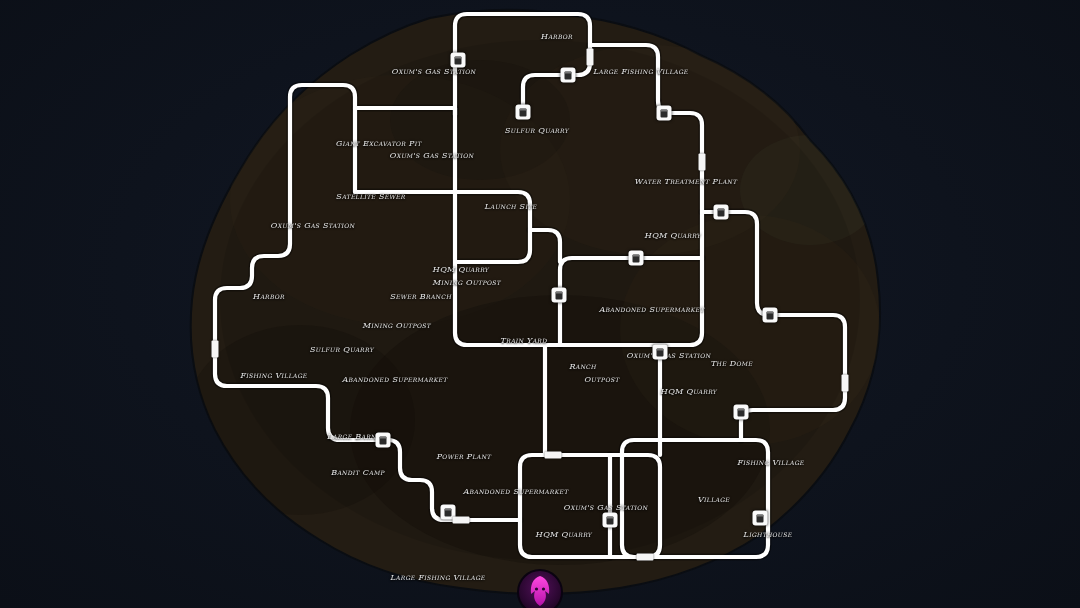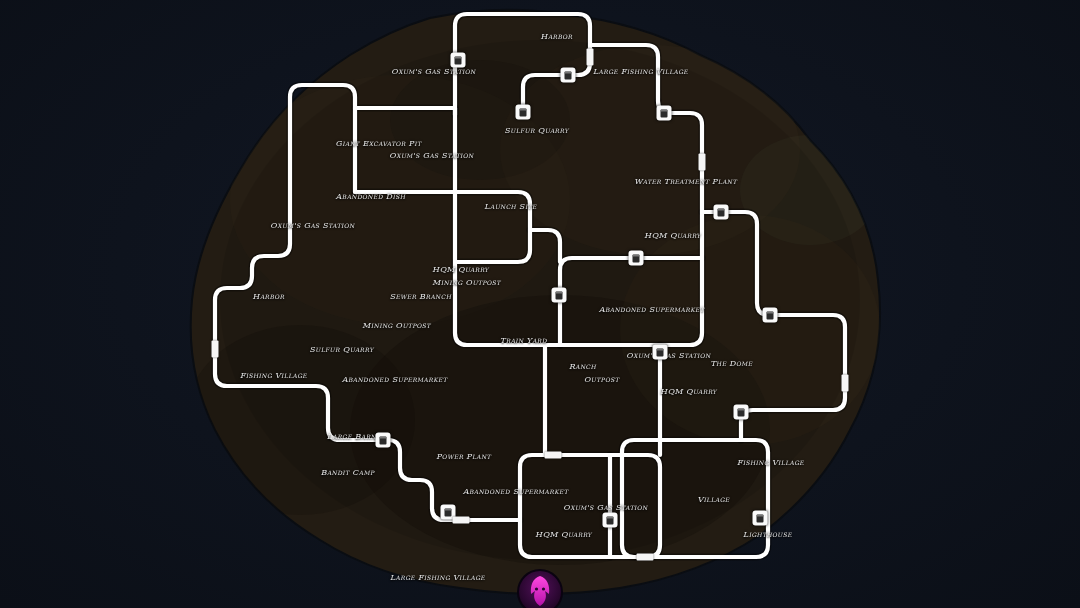--- a/index.html
+++ b/index.html
@@ -108,41 +108,41 @@
   </svg>
 
   <div class="layer" id="labels">
       <div class="mlabel" style="left: 557px; top: 37px;">Harbor</div>
       <div class="mlabel" style="left: 434px; top: 72px;">Oxum's Gas Station</div>
       <div class="mlabel" style="left: 641px; top: 72px;">Large Fishing Village</div>
       <div class="mlabel" style="left: 379px; top: 124px; margin-top: 20px;">Giant Excavator Pit</div>
       <div class="mlabel" style="left: 537px; top: 131px;">Sulfur Quarry</div>
       <div class="mlabel" style="left: 432px; top: 156px;">Oxum's Gas Station</div>
       <div class="mlabel" style="left: 686px; top: 182px;">Water Treatment Plant</div>
-      <div class="mlabel" style="left: 371px; top: 197px;">Abandoned Dish</div>
+      <div class="mlabel" style="left: 371px; top: 197px;">Satellite Sewer</div>
       <div class="mlabel" style="left: 511px; top: 207px;">Launch Site</div>
       <div class="mlabel" style="left: 313px; top: 226px;">Oxum's Gas Station</div>
       <div class="mlabel" style="left: 673px; top: 236px;">HQM Quarry</div>
       <div class="mlabel" style="left: 461px; top: 270px;">HQM Quarry</div>
       <div class="mlabel" style="left: 467px; top: 283px;">Mining Outpost</div>
       <div class="mlabel" style="left: 421px; top: 297px;">Sewer Branch</div>
       <div class="mlabel" style="left: 269px; top: 297px;">Harbor</div>
       <div class="mlabel" style="left: 652px; top: 310px;">Abandoned Supermarket</div>
       <div class="mlabel" style="left: 397px; top: 326px;">Mining Outpost</div>
       <div class="mlabel" style="left: 524px; top: 341px;">Train Yard</div>
       <div class="mlabel" style="left: 342px; top: 350px;">Sulfur Quarry</div>
       <div class="mlabel" style="left: 669px; top: 356px;">Oxum's Gas Station</div>
       <div class="mlabel" style="left: 732px; top: 364px;">The Dome</div>
       <div class="mlabel" style="left: 583px; top: 367px;">Ranch</div>
       <div class="mlabel" style="left: 274px; top: 376px;">Fishing Village</div>
       <div class="mlabel" style="left: 395px; top: 380px;">Abandoned Supermarket</div>
       <div class="mlabel" style="left: 602px; top: 380px;">Outpost</div>
       <div class="mlabel" style="left: 689px; top: 392px;">HQM Quarry</div>
       <div class="mlabel" style="left: 352px; top: 405px; margin-top: 32px;">Large Barn</div>
-      <div class="mlabel" style="left: 348px; top: 437px; margin-top: 36px;">Bandit Camp</div>
+      <div class="mlabel" style="left: 358px; top: 437px; margin-top: 36px;">Bandit Camp</div>
       <div class="mlabel" style="left: 464px; top: 457px;">Power Plant</div>
       <div class="mlabel" style="left: 771px; top: 463px;">Fishing Village</div>
       <div class="mlabel" style="left: 516px; top: 492px;">Abandoned Supermarket</div>
       <div class="mlabel" style="left: 606px; top: 508px;">Oxum's Gas Station</div>
       <div class="mlabel" style="left: 714px; top: 500px;">Village</div>
       <div class="mlabel" style="left: 564px; top: 535px;">HQM Quarry</div>
       <div class="mlabel" style="left: 768px; top: 535px;">Lighthouse</div>
       <div class="mlabel" style="left: 438px; top: 578px;">Large Fishing Village</div>
     </div>
   <div class="layer" id="icons">

